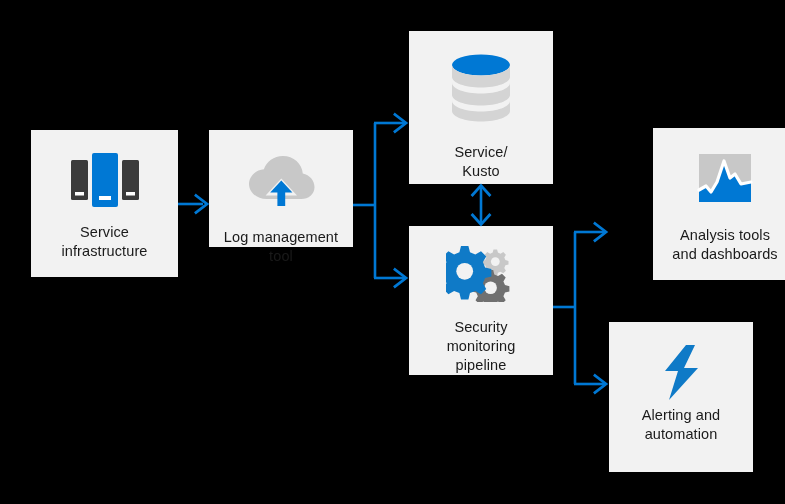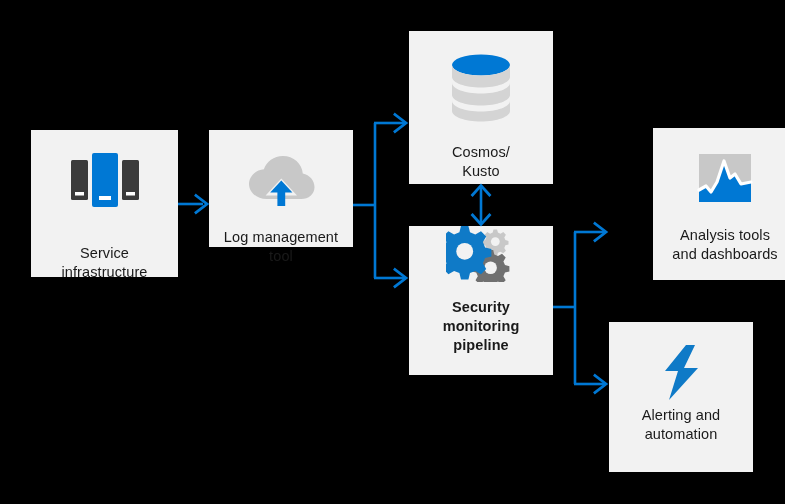--- a/index.html
+++ b/index.html
@@ -49,21 +49,21 @@
     <span class="box-icon">
       <svg width="72" height="56" viewBox="0 0 72 56">
         <rect x="2" y="8" width="17" height="40" rx="1.5" fill="#3b3b3b"></rect>
         <rect x="6" y="40" width="9" height="3.5" fill="#ffffff"></rect>
         <rect x="53" y="8" width="17" height="40" rx="1.5" fill="#3b3b3b"></rect>
         <rect x="57" y="40" width="9" height="3.5" fill="#ffffff"></rect>
         <rect x="23" y="1" width="26" height="54" rx="2" fill="#0078d4"></rect>
         <rect x="30" y="44" width="12" height="4" fill="#ffffff"></rect>
       </svg>
     </span>
-    <span class="box-label" style="margin-top:32px;">Service
+    <span class="box-label" style="margin-top:11px;">Service
 infrastructure</span>
   </div>
 
   <div class="box" style="left:209px; top:130px; width:144px; height:117px; padding-top:20px;">
     <span class="box-icon">
       <svg width="72" height="58" viewBox="0 0 72 58">
         <path fill="#c8c8c8" d="M21.5,49 C11.8,49 4,42.3 4,34 C4,26.3 10.6,20 18.9,19.2
                  C21.4,11.6 28.9,6 37.9,6 C48.5,6 57.2,13.8 57.8,23.6
                  C64.6,25 69.5,30.6 69.5,37.2 C69.5,44.1 63.6,49 56.2,49 Z"></path>
         <path fill="#f2f2f2" d="M36.3,28.5 L52,45.5 L20.6,45.5 Z"></path>
@@ -83,25 +83,25 @@
         <path fill="#f2f2f2" d="M4,24 L4,29 C4,34.8 17,39.5 33,39.5 C49,39.5 62,34.8 62,29 L62,24
                  C62,29.8 49,34.5 33,34.5 C17,34.5 4,29.8 4,24 Z"></path>
         <path fill="#d4d4d4" d="M4,30 L4,43 C4,48.8 17,53.5 33,53.5 C49,53.5 62,48.8 62,43 L62,30
                  C62,35.8 49,40.5 33,40.5 C17,40.5 4,35.8 4,30 Z"></path>
         <path fill="#f2f2f2" d="M4,42 L4,47 C4,52.8 17,57.5 33,57.5 C49,57.5 62,52.8 62,47 L62,42
                  C62,47.8 49,52.5 33,52.5 C17,52.5 4,47.8 4,42 Z"></path>
         <path fill="#d4d4d4" d="M4,48 L4,58 C4,63.8 17,68.5 33,68.5 C49,68.5 62,63.8 62,58 L62,48
                  C62,53.8 49,58.5 33,58.5 C17,58.5 4,53.8 4,48 Z"></path>
       </svg>
     </span>
-    <span class="box-label" style="margin-top:16px;">Cosmos/
+    <span class="box-label" style="margin-top:16px;">Service/
 Kusto</span>
   </div>
 
-  <div class="box" style="left:409px; top:226px; width:144px; height:149px; font-weight:bold;">
+  <div class="box" style="left:409px; top:226px; width:144px; height:149px; padding-top:20px;">
     <span class="box-icon">
       <svg width="70" height="56" viewBox="0 0 70 56">
 
         <g fill="#c8c8c8">
           <path d="M47.5,3.5 l3.6,0 l0.8,3.1 l2.6,1.1 l2.8,-1.6 l2.6,2.6 l-1.6,2.8 l1.1,2.6 l3.1,0.8
                    l0,3.6 l-3.1,0.8 l-1.1,2.6 l1.6,2.8 l-2.6,2.6 l-2.8,-1.6 l-2.6,1.1 l-0.8,3.1
                    l-3.6,0 l-0.8,-3.1 l-2.6,-1.1 l-2.8,1.6 l-2.6,-2.6 l1.6,-2.8 l-1.1,-2.6 l-3.1,-0.8
                    l0,-3.6 l3.1,-0.8 l1.1,-2.6 l-1.6,-2.8 l2.6,-2.6 l2.8,1.6 l2.6,-1.1 Z"></path>
         </g>
         <circle cx="49.3" cy="15.6" r="4.4" fill="#f2f2f2"></circle>

